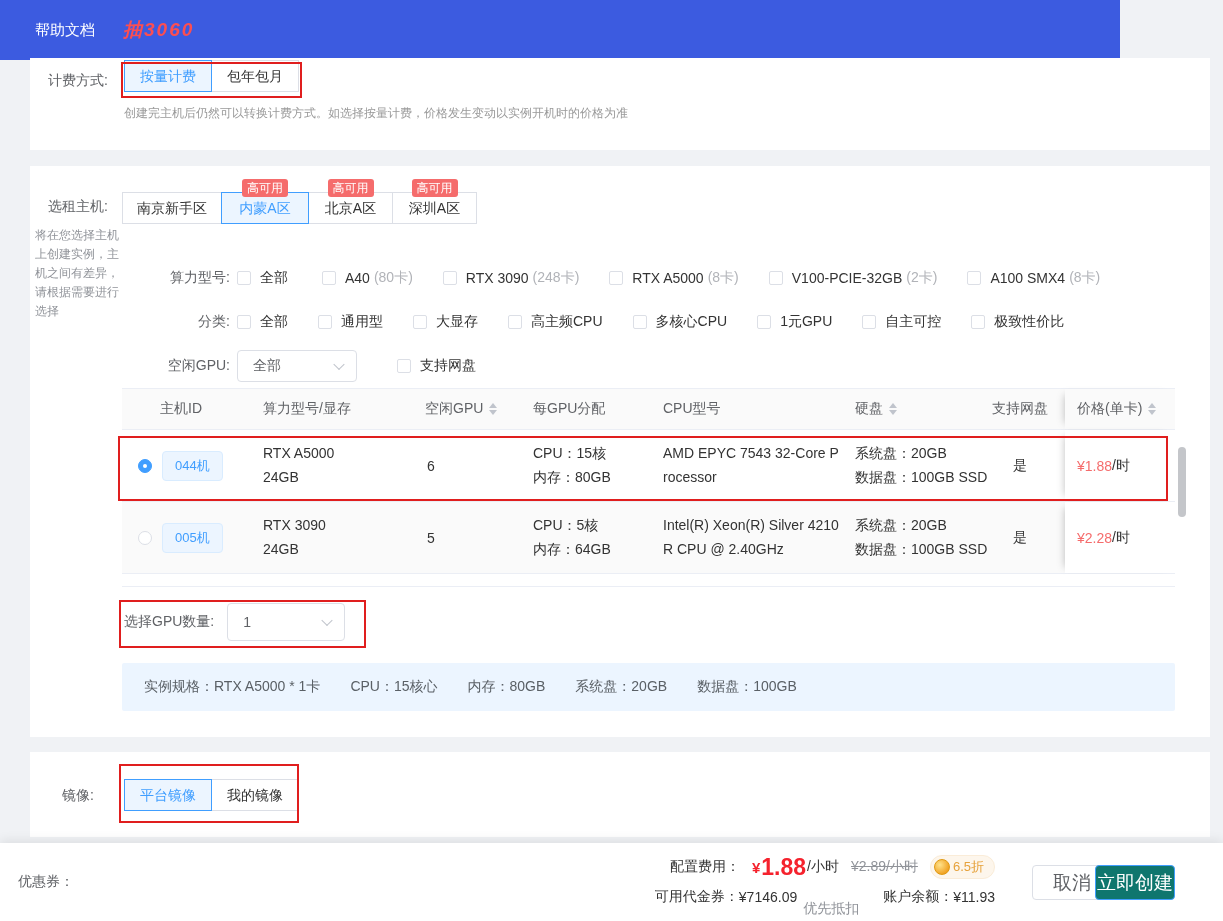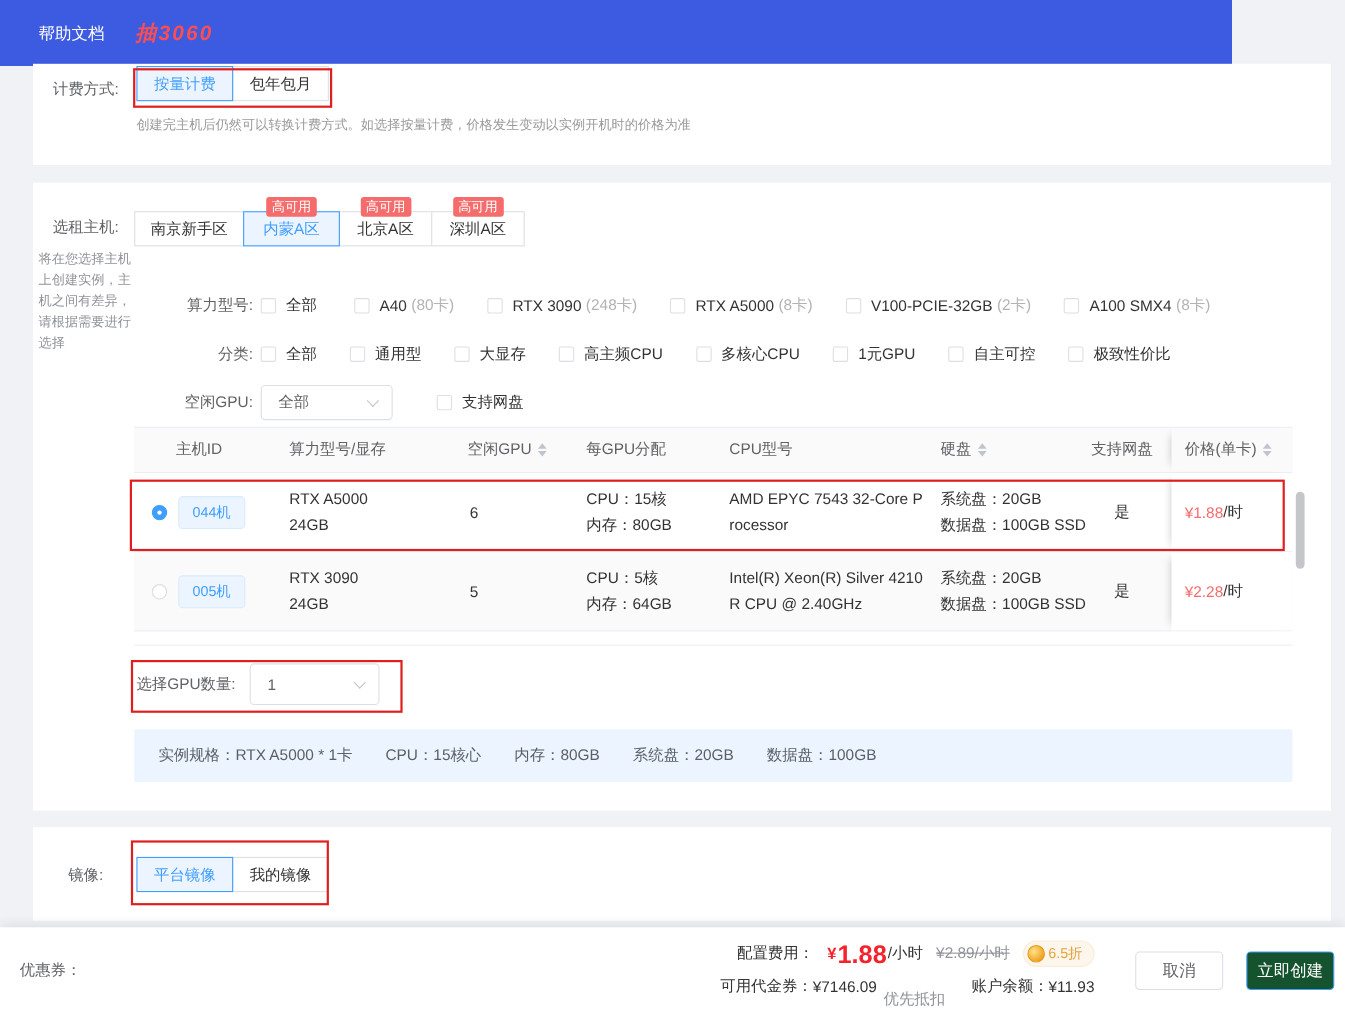--- a/index.html
+++ b/index.html
@@ -127,23 +127,23 @@
   .discount-badge { display:inline-flex; align-items:center; gap:3px; margin-left:12px;
     background:#fdf6ec; border:1px solid #faecd8; border-radius:12px;
     padding:2px 10px 2px 3px; color:#e6a23c; font-size:13px; }
   .coin { width:16px; height:16px; border-radius:50%; flex:none;
     background:radial-gradient(circle at 35% 35%, #ffe28a, #f0a020 75%);
     border:1px solid #e09a12; }
   .gray { color:#909399; }
   .ml24 { margin-left:24px; }
   .ml6 { margin-left:6px;margin-top:23px; }
   .btn { position:absolute; top:22px; width:80px; height:35px; border-radius:4px;
-    font-size:15px; text-align:center; line-height:33px; cursor:pointer; }
+    font-size:19px; text-align:center; line-height:33px; cursor:pointer; }
   .btn-cancel { left:1032px; background:#fff; border:1px solid #dcdfe6; color:#606266; }
-  .btn-create { left:1133px; background:#14532d; border:1px solid #409eff; color:#fff; }
+  .btn-create { left:1095px; background:#0f766e; border:1px solid #409eff; color:#fff; }
 
   
   .scroll-thumb { position:absolute; left:1178px; top:447px; width:8px; height:70px;
     background:#c4c6ca; border-radius:4px; cursor:pointer; }
 
   
   .anno { position:absolute; border:2px solid #e01e1e; z-index:50; pointer-events:none; }
   .anno1 { left:121px; top:62px;  width:181px;  height:36px; }
   .anno2 { left:118px; top:436px; width:1050px; height:65px; }
   .anno3 { left:119px; top:600px; width:247px;  height:48px; }

